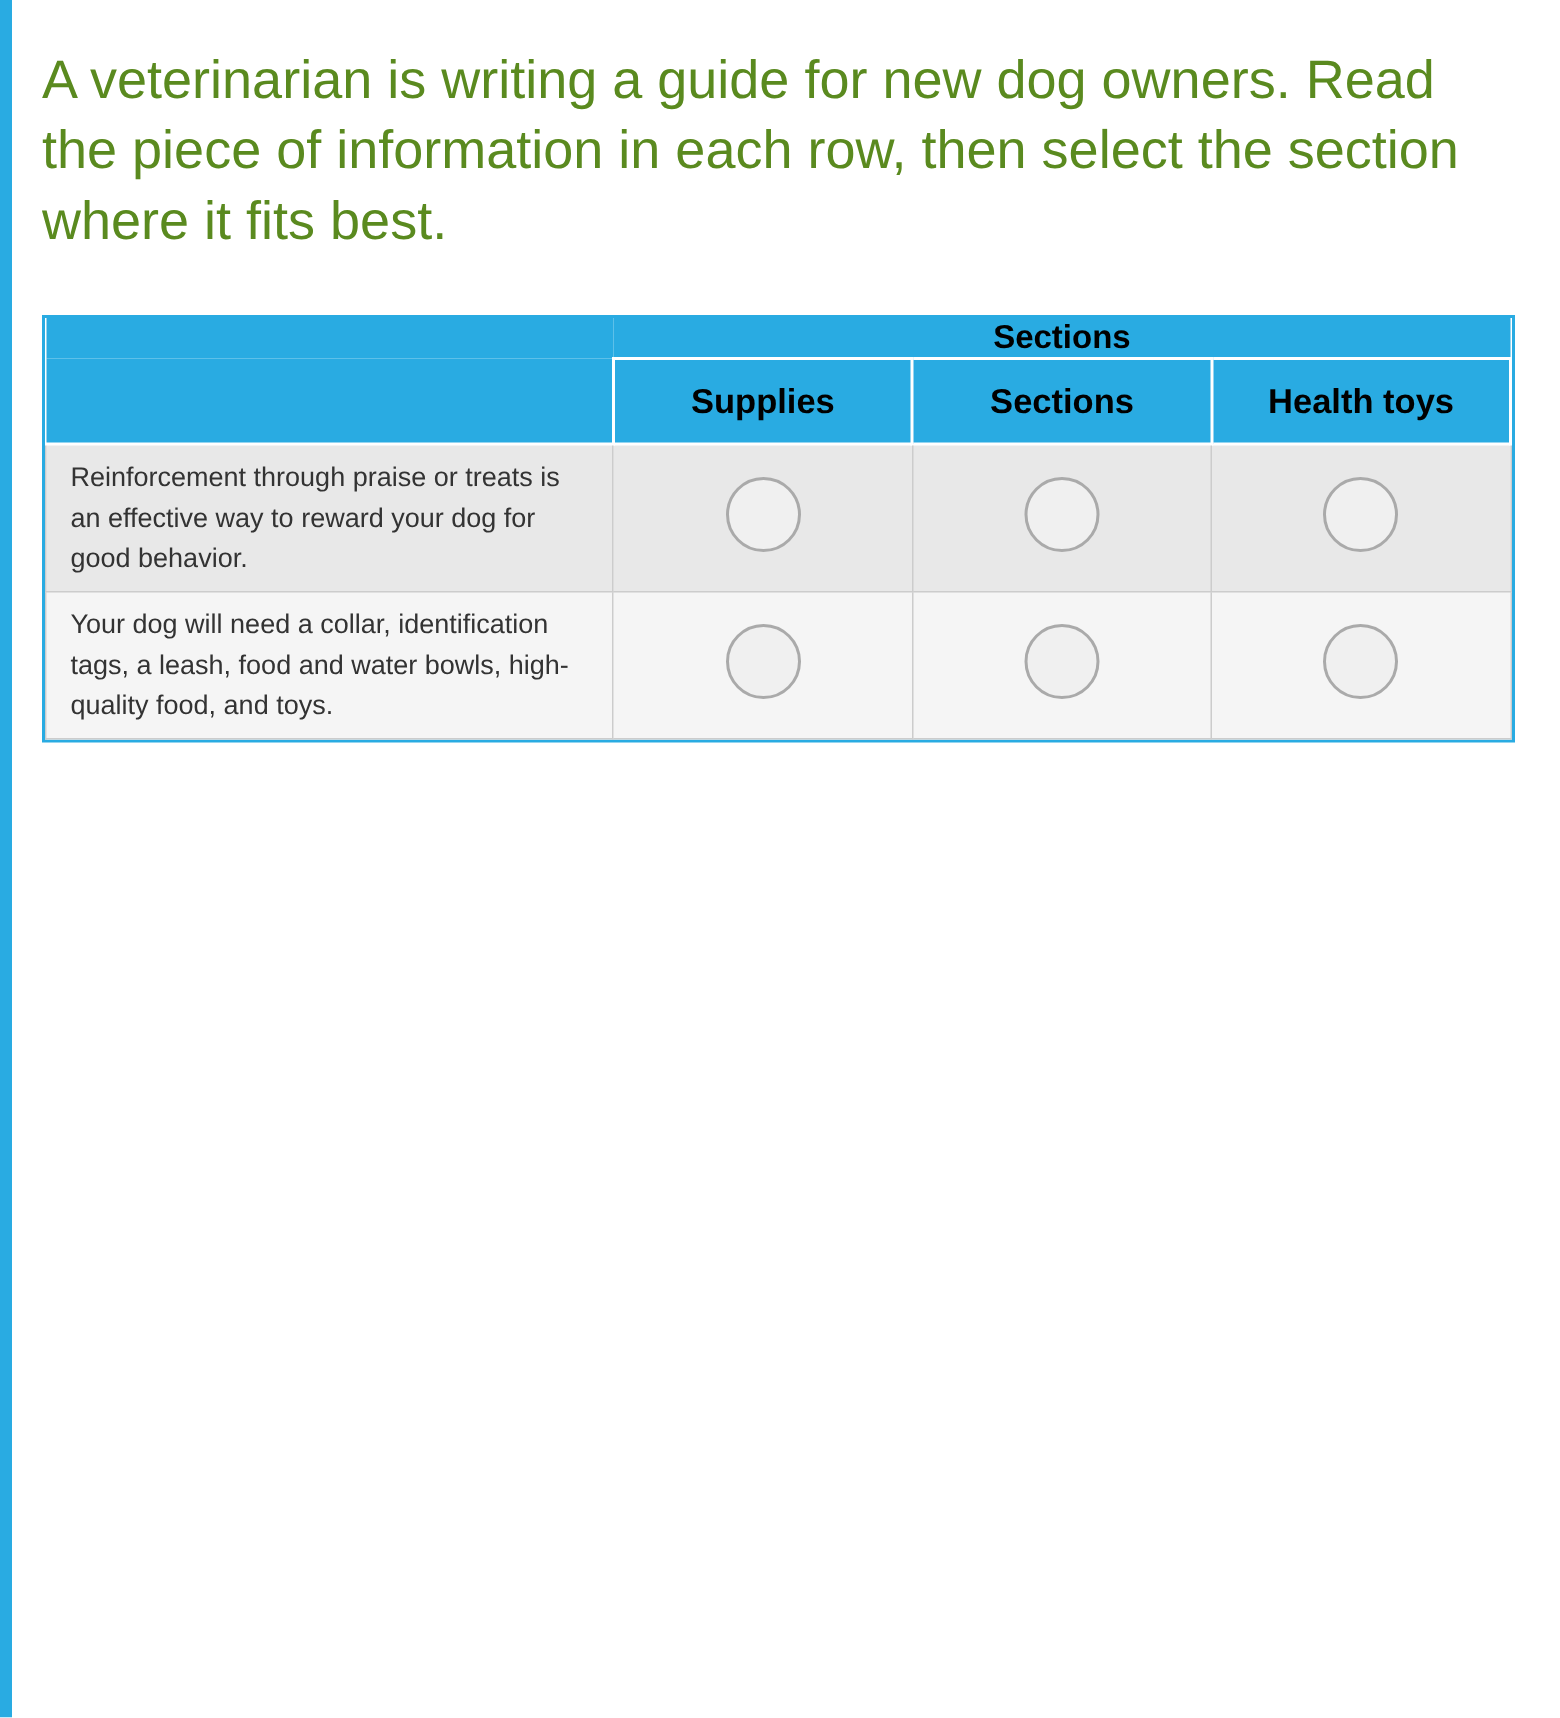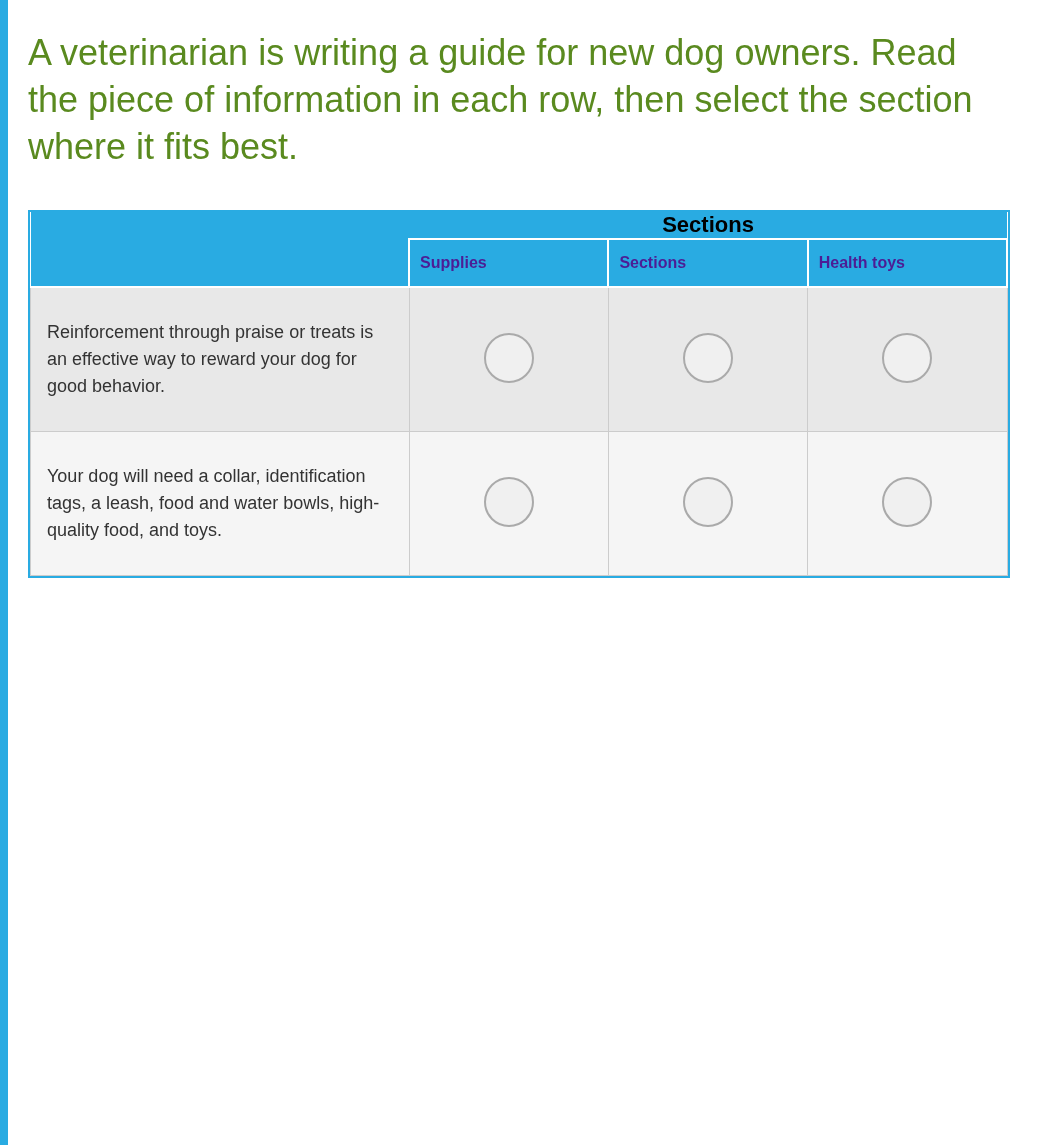--- a/index.html
+++ b/index.html
@@ -43,21 +43,21 @@
     }
 
     table {
       width: 100%;
       border-collapse: collapse;
     }
 
     .data-row td {
       border: 1px solid #cccccc;
       vertical-align: middle;
-      padding: 31px 16px;
+      padding: 8px 16px;
     }
 
     .data-row:nth-child(odd) td {
       background-color: #e8e8e8;
     }
 
     .data-row:nth-child(even) td {
       background-color: #f5f5f5;
     }
 
@@ -98,23 +98,23 @@
       color: #000000;
       text-align: center;
       font-size: 22px;
       font-weight: bold;
       padding: 14px 10px;
       border-bottom: 2px solid white;
     }
 
     .col-header-row td {
       background-color: #29abe2;
-      color: #4c1d95;
-      text-align: left;
-      font-size: 16px;
+      color: #000000;
+      text-align: center;
+      font-size: 23px;
       font-weight: bold;
       padding: 14px 10px;
       border: 2px solid white;
     }
 
     .col-header-row td.empty-header {
       background-color: #29abe2;
       border-left: none;
       border-top: none;
     }

